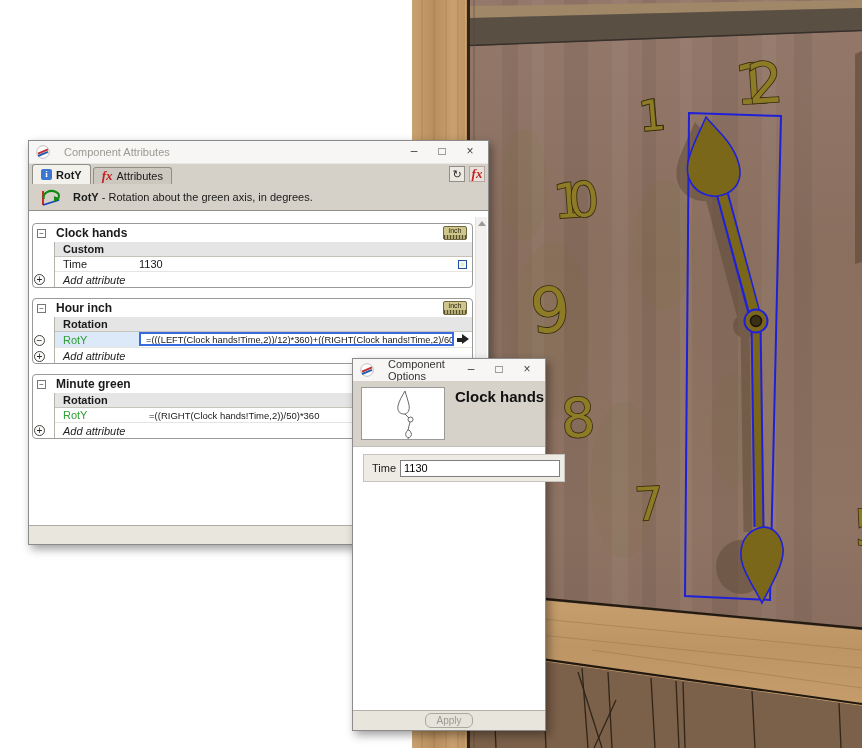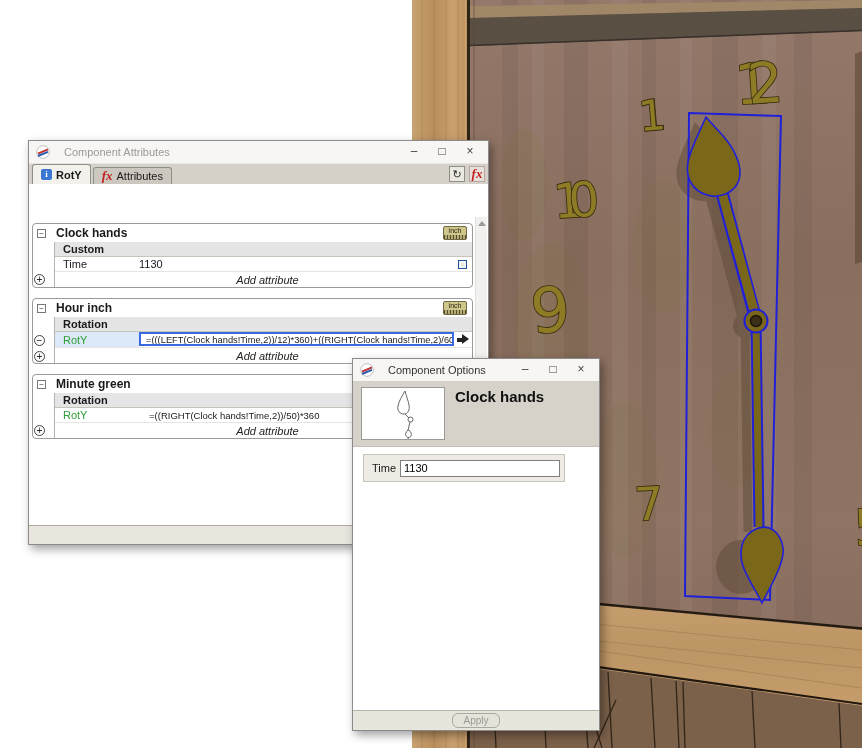--- a/index.html
+++ b/index.html
@@ -49,31 +49,31 @@
   .unit-badge { position:absolute; right:5px; top:2px; width:24px; border:1px solid #6f6840; border-radius:2px; background:#cfc68b; text-align:center; }
   .unit-text { display:block; font-size:7px; line-height:8px; color:#2a2616; }
   .unit-ruler { display:block; height:4px; background:repeating-linear-gradient(90deg,#564f2e 0 1px,#b3aa74 1px 3px); }
   .card-body { margin-left:21px; border-left:1px solid #b6b3ac; }
   .row-group { height:15px; background:#e5e5e5; border-bottom:1px solid #c6c3bb; font-weight:bold; display:flex; align-items:center; padding-left:8px; }
   .row { height:15px; display:flex; align-items:center; border-bottom:1px solid #e7e5e1; position:relative; }
   .row.tall { height:16px; }
   .cell-label { width:84px; padding-left:8px; }
   .cell-label.green { color:#2f9e35; }
   .cell-value { flex:1; }
-  .row-add { height:15px; display:flex; align-items:center; padding-left:8px; font-style:italic; color:#222; border-bottom:none;justify-content:center; }
+  .row-add { height:15px; display:flex; align-items:center; padding-left:8px; font-style:italic; color:#222; border-bottom:none; }
   .gutter-btn { position:absolute; left:1px; width:11px; height:11px; border:1px solid #444; border-radius:50%; background:#fbfbfa; font-size:10px; line-height:9px; text-align:center; color:#222; }
   .formula-input { position:absolute; left:84px; right:18px; top:0; bottom:1px; border:2px solid #3a6ae0; background:#fff; font-size:9.3px; line-height:11px; padding:1px 0 0 5px; white-space:nowrap; overflow:hidden; }
   .formula-text { font-size:9.5px; padding-left:10px; white-space:nowrap; overflow:hidden; }
   .arrow-icon { position:absolute; right:3px; top:2px; width:12px; height:11px; }
   .arrow-bar { position:absolute; left:0; top:3.5px; width:6px; height:4px; background:#222; }
   .arrow-tri { position:absolute; left:5px; top:0; width:0; height:0; border-top:5.5px solid transparent; border-bottom:5.5px solid transparent; border-left:7px solid #222; }
   .mini-grid-icon { position:absolute; right:5px; top:3px; width:9px; height:9px; border:1px solid #1f4f9e; background:#dfeadc; box-shadow:inset 0 0 0 2px #f4f8f2; }
 
   
-  .co-window { left:352px; top:358px; width:248px; height:373px; }
+  .co-window { left:352px; top:358px; width:194px; height:373px; }
   .co-window .title { color:#333; }
   .co-header { position:absolute; left:0; right:0; top:22px; height:66px; background:#d6d2c9; border-bottom:1px solid #c2bfb7; }
   .co-thumb { position:absolute; left:8px; top:6px; width:84px; height:53px; background:#fff; border:1px solid #9a9a98; }
   .co-name { position:absolute; left:102px; top:7px; font-size:15px; font-weight:bold; color:#0f0f0f; }
   .co-body { position:absolute; left:0; right:0; top:88px; bottom:20px; background:#fff; }
   .field-panel { position:absolute; left:10px; top:7px; width:202px; height:28px; background:#edebe4; border:1px solid #c7c4bc; display:flex; align-items:center; }
   .field-label { margin-left:8px; width:28px; font-size:11px; }
   .field-input { width:160px; height:17px; border:1px solid #7f7f7f; font-size:11px; padding:0 3px; font-family:"Liberation Sans",sans-serif; background:#fff; }
   .co-bottombar { position:absolute; left:0; right:0; bottom:0; height:20px; background:#e8e5dd; border-top:1px solid #b5b2aa; text-align:center; }
   .apply-btn { display:inline-block; margin-top:2px; width:48px; height:15px; background:#e6e3da; border:1px solid #aaa79f; border-radius:6px; color:#9b9993; font-size:10px; line-height:13px; }
@@ -230,20 +230,32 @@
     <div class="tab inactive">
       <span class="ico-fx">fx</span>
       <span>Attributes</span>
     </div>
     <div class="tab-tools">
       <span class="tool-refresh">↻</span>
       <span class="tool-fx ico-fx">fx</span>
     </div>
   </div>
 
+  <div class="ca-infobar">
+    <svg width="26" height="22" viewBox="0 0 26 22">
+      <line x1="5" y1="19" x2="5" y2="5" stroke="#c00000" stroke-width="1.6"></line>
+      <line x1="5" y1="19" x2="21" y2="14" stroke="#1040c0" stroke-width="1.6"></line>
+      <path d="M6,13 C4,7 12,3 18,6 C22,8 22,12 18,13" fill="none" stroke="#108a10" stroke-width="2"></path>
+      <polygon points="16,10 22,13 16,16" fill="#108a10"></polygon>
+    </svg>
+    <span class="desc">
+      <b>RotY</b>
+      <span>- Rotation about the green axis, in degrees.</span>
+    </span>
+  </div>
 
   <div class="ca-content">
 
     <div class="card" style="top:12px">
       <div class="card-header">
         <span class="collapse-box">−</span>
         <span class="card-title">Clock hands</span>
         <span class="unit-badge">
           <span class="unit-text">inch</span>
           <span class="unit-ruler"></span>

